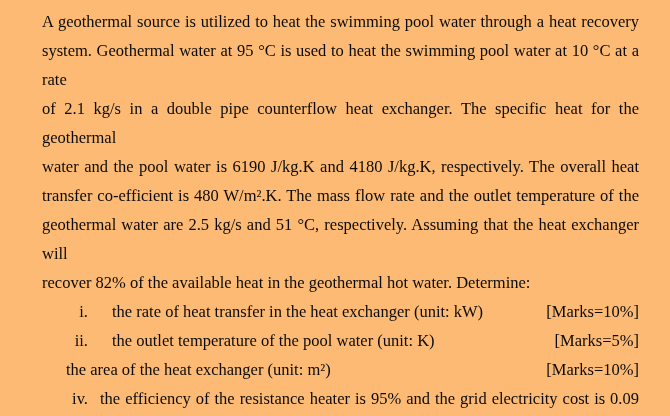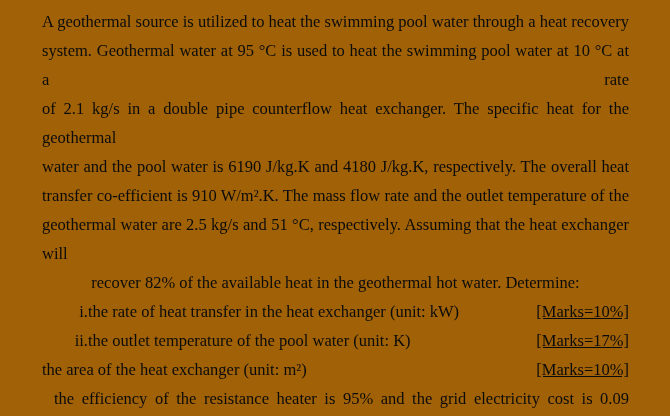--- a/index.html
+++ b/index.html
@@ -12,92 +12,91 @@
     height: 416px;
     overflow: hidden;
     font-family: "Liberation Serif", "DejaVu Serif", serif;
     font-size: 16.5px;
     color: #0b0b0b;
   }
   .page {
     box-sizing: border-box;
     width: 670px;
     height: 416px;
-    padding: 7px 41px 0 42px;
-    background: #a16207;
+    padding: 7px 31px 0 42px;
+    background: #fdba74;
   }
   .line {
     line-height: 29px;
     white-space: normal;
-    text-align: center;
   }
   .just {
     text-align: justify;
     text-align-last: justify;
     text-justify: inter-word;
   }
   .q-row {
     display: flex;
     align-items: flex-start;
     line-height: 29px;
   }
   .q-num {
     flex: none;
     width: 46px;
     text-align: right;
   }
   .q-text {
     flex: 1 1 auto;
-    margin-left: 0;
+    margin-left: 24px;
   }
   .q-marks {
     flex: none;
     margin-left: auto;
     white-space: nowrap;
     text-align: center;
-    text-decoration: underline;
   }
   .q-body {
     flex: 1 1 auto;
     margin-left: 12px;
   }
 </style>
 </head>
 <body>
 
 <div class="page">
 
   <div>
     <div class="line just">A geothermal source is utilized to heat the swimming pool water through a heat recovery</div>
     <div class="line just">system. Geothermal water at 95 °C is used to heat the swimming pool water at 10 °C at a rate</div>
     <div class="line just">of 2.1 kg/s in a double pipe counterflow heat exchanger. The specific heat for the geothermal</div>
     <div class="line just">water and the pool water is 6190 J/kg.K and 4180 J/kg.K, respectively. The overall heat</div>
-    <div class="line just">transfer co-efficient is 910 W/m².K. The mass flow rate and the outlet temperature of the</div>
+    <div class="line just">transfer co-efficient is 480 W/m².K. The mass flow rate and the outlet temperature of the</div>
     <div class="line just">geothermal water are 2.5 kg/s and 51 °C, respectively. Assuming that the heat exchanger will</div>
     <div class="line">recover 82% of the available heat in the geothermal hot water. Determine:</div>
   </div>
 
   <div class="q-row">
     <span class="q-num">i.</span>
     <span class="q-text">the rate of heat transfer in the heat exchanger (unit: kW)</span>
     <span class="q-marks">[Marks=10%]</span>
   </div>
 
   <div class="q-row">
     <span class="q-num">ii.</span>
     <span class="q-text">the outlet temperature of the pool water (unit: K)</span>
-    <span class="q-marks">[Marks=17%]</span>
+    <span class="q-marks">[Marks=5%]</span>
   </div>
 
   <div class="q-row">
     <span class="q-text">the area of the heat exchanger (unit: m²)</span>
     <span class="q-marks">[Marks=10%]</span>
   </div>
 
   <div class="q-row">
+    <span class="q-num">iv.</span>
     <div class="q-body">
       <div class="line just">the efficiency of the resistance heater is 95% and the grid electricity cost is 0.09</div>
       <div class="line just">$/kWh. If the pool operates 8 h a day, 5 days a week and 52 weeks a year, calculate</div>
 
     </div>
   </div>
 
 </div>
 
 </body></html>

